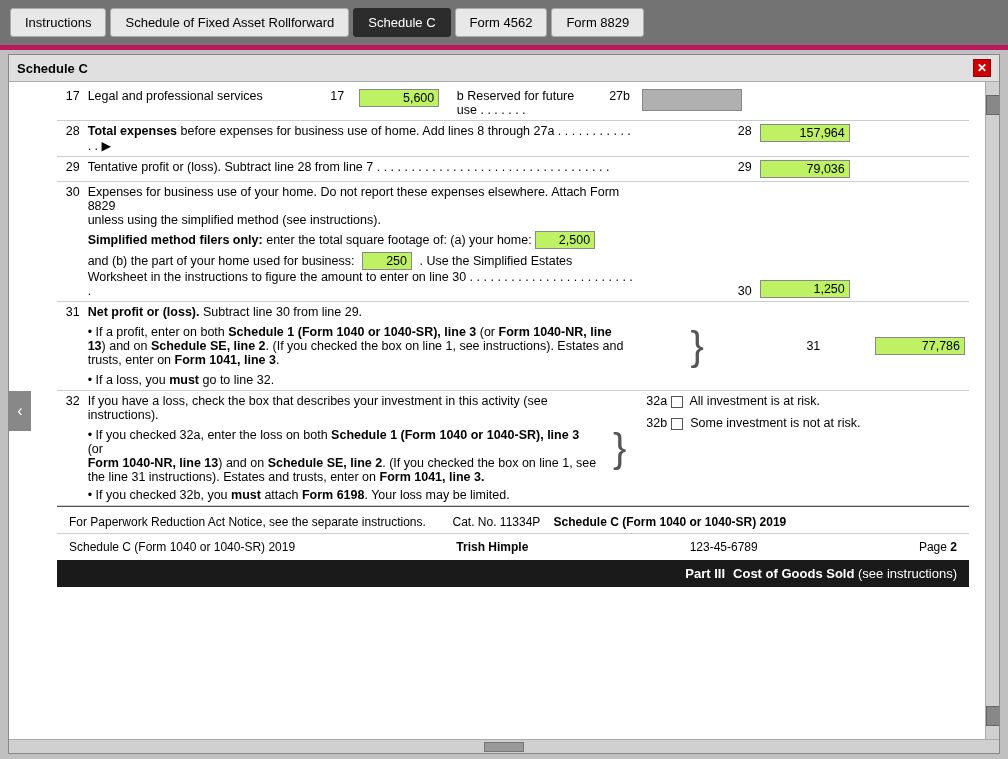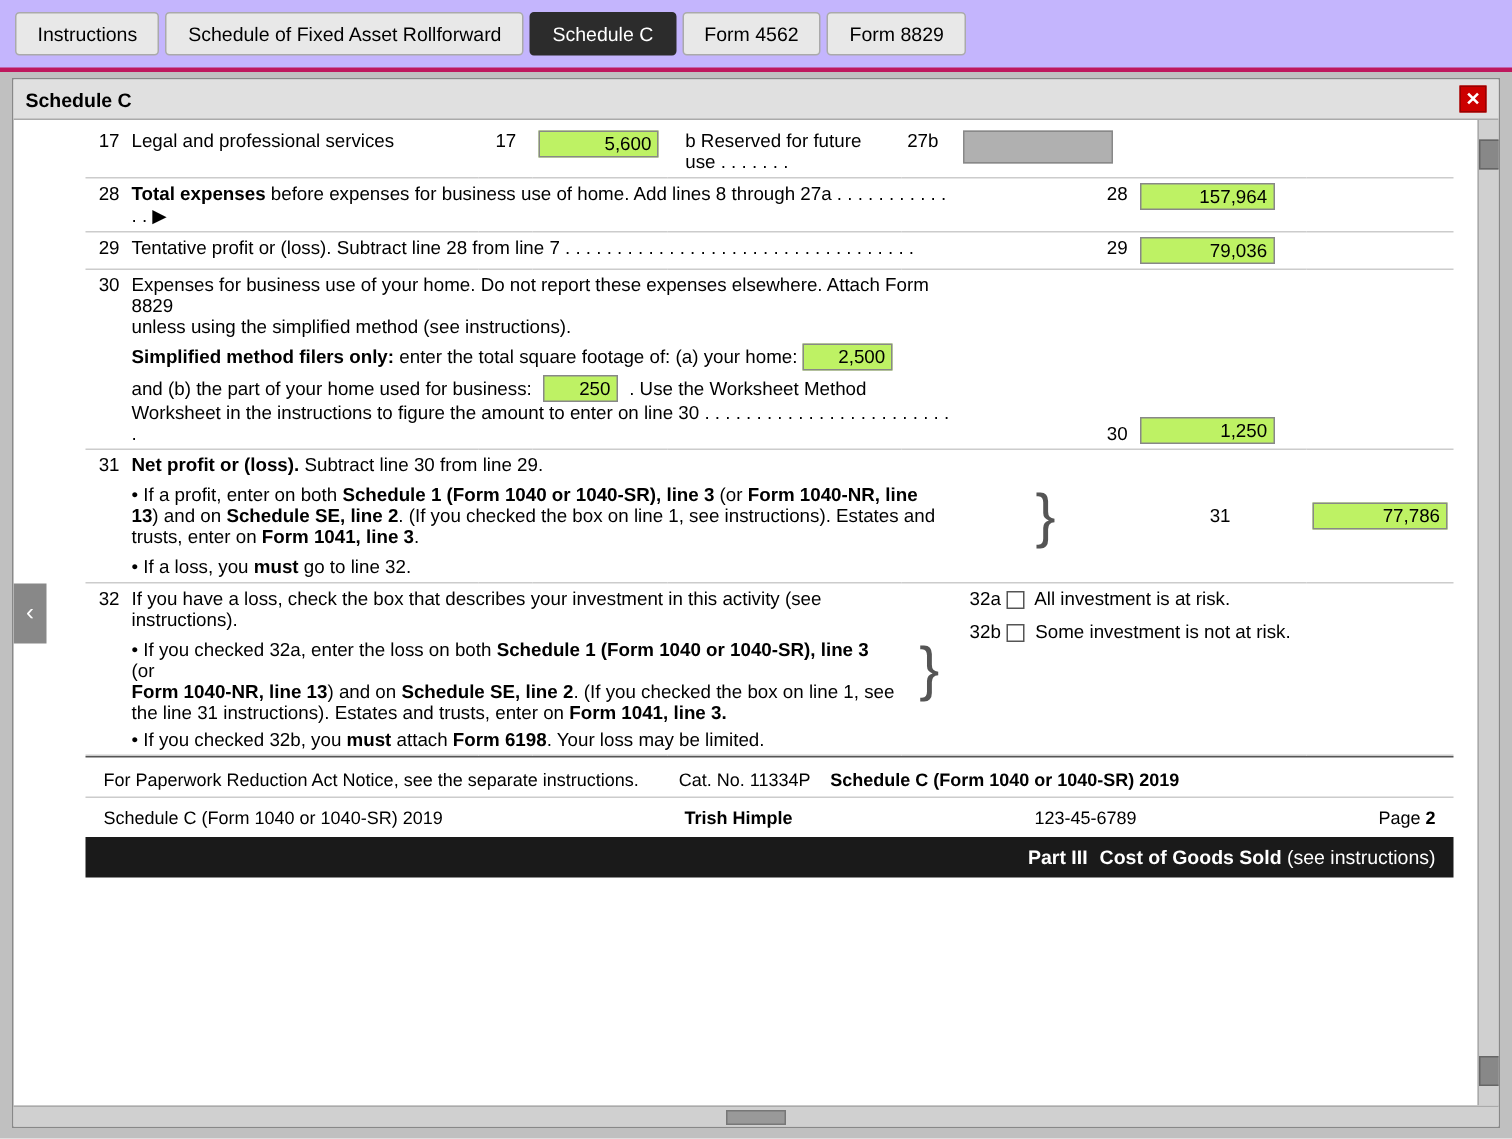--- a/index.html
+++ b/index.html
@@ -2,24 +2,24 @@
 <html><head>
   <meta charset="utf-8">
   <style>
     * { box-sizing: border-box; margin: 0; padding: 0; }
     body { font-family: Arial, sans-serif; font-size: 13px; background: #c0c0c0; width: 1008px; height: 759px; overflow: hidden; }
 
     
     .tab-bar {
       display: flex;
       align-items: center;
-      background: #c4b5fd;
+      background: #737373;
       padding: 8px 10px;
       gap: 4px;
-      border-bottom: 3px solid #be185d;
+      border-bottom: 5px solid #be185d;
     }
     .tab-btn {
       padding: 6px 14px;
       border: 1px solid #aaa;
       background: #e8e8e8;
       cursor: pointer;
       font-size: 13px;
       border-radius: 3px;
     }
     .tab-btn.active {
@@ -211,21 +211,21 @@
             <tr>
           <td class="line-num">17</td>
           <td class="line-label" style="width:280px;">Legal and professional services</td>
           <td style="width:40px;text-align:center;">17</td>
           <td style="width:90px;">
             <input type="text" value="5,600" style="width: 80px;">
           </td>
           <td style="width:180px;padding-left:12px;">
             <span>b  Reserved for future use . . . . . . .</span>
           </td>
-          <td style="width:40px;">27b</td>
+          <td style="width:40px;text-align:center;">27b</td>
           <td style="width:110px;">
             <span class="line-box-gray"></span>
           </td>
         </tr>
 
         <tr>
           <td class="line-num">28</td>
           <td colspan="5">
             <strong>Total expenses</strong><span> before expenses for business use of home. Add lines 8 through 27a . . . . . . . . . . . . .</span>
             <span>▶</span>
@@ -251,21 +251,21 @@
             <div>Expenses for business use of your home. Do not report these expenses elsewhere. Attach Form 8829</div>
             <div>unless using the simplified method (see instructions).</div>
             <div style="margin-top:4px;">
               <strong>Simplified method filers only:</strong>
               <span> enter the total square footage of: (a) your home:</span>
               <input type="text" value="2,500" style="width: 60px;">
             </div>
             <div style="margin-top:3px;">
               <span>and (b) the part of your home used for business:</span>
               <input type="text" value="250" style="width: 50px; margin: 0px 4px;">
-              <span>. Use the Worksheet Method</span>
+              <span>. Use the Simplified Estates</span>
             </div>
             <div>Worksheet in the instructions to figure the amount to enter on line 30 . . . . . . . . . . . . . . . . . . . . . . . . .</div>
           </td>
           <td class="right-col" style="vertical-align:bottom;">30</td>
           <td style="vertical-align:bottom;">
             <input type="text" value="1,250" style="width: 90px;">
           </td>
         </tr>
 
         <tr>

